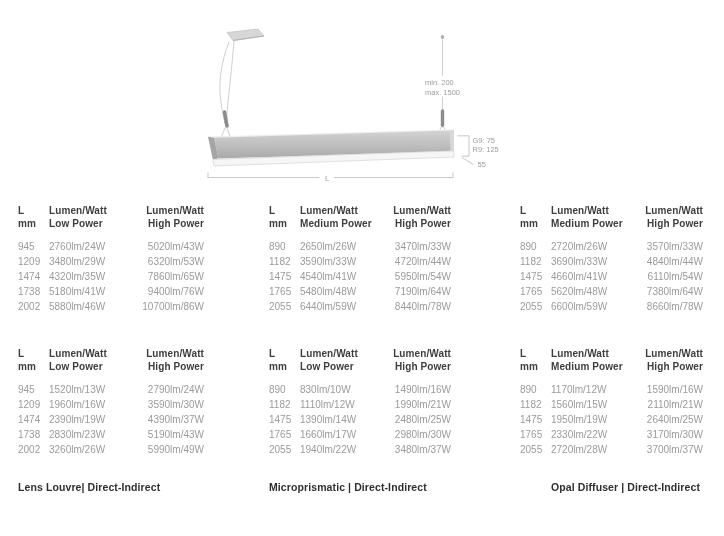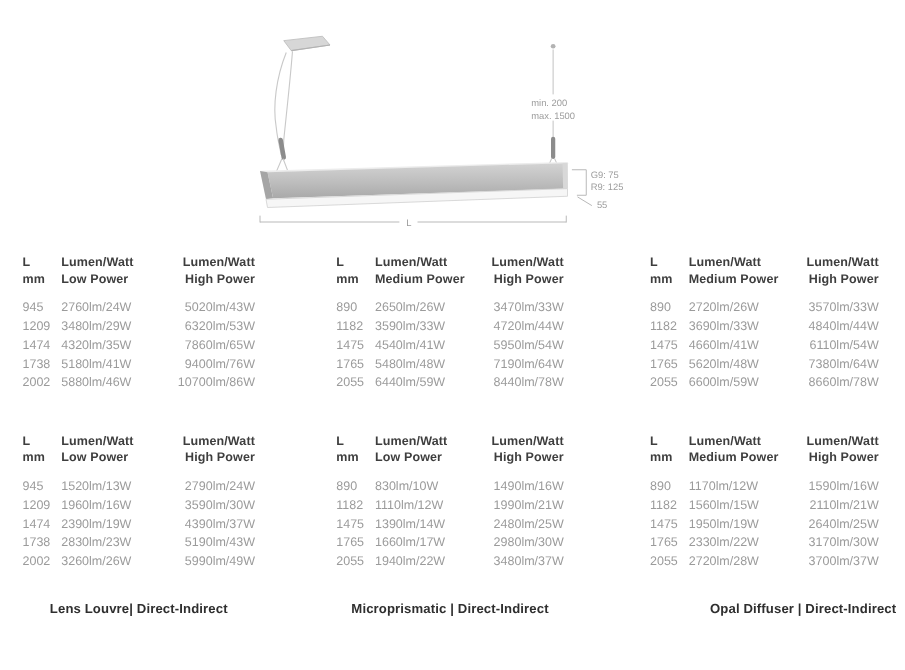--- a/index.html
+++ b/index.html
@@ -6,21 +6,21 @@
   body{width:724px;height:536px;position:relative;overflow:hidden;
        font-family:"Liberation Sans",sans-serif;-webkit-font-smoothing:antialiased;}
   .drawing{position:absolute;left:0;top:0;width:724px;height:200px;}
   .spec-table{position:absolute;font-size:10px;}
   .thead{display:flex;font-weight:700;color:#3e3e3e;line-height:12.5px;letter-spacing:.1px;}
   .tbody{margin-top:9px;color:#9b9b9b;}
   .row{display:flex;line-height:15px;justify-content:flex-end;}
   .ca{width:31px;}
   .cb{flex:1;}
   .cc{margin-left:auto;text-align:right;}
-  .caption{position:absolute;top:481px;text-align:center;font-size:10.5px;
+  .caption{position:absolute;top:481px;text-align:left;font-size:10.5px;
            font-weight:700;color:#2f2f2f;letter-spacing:.1px;}
   svg text{font-family:"Liberation Sans",sans-serif;fill:#9c9c9c;font-size:7.5px;}
 </style>
 </head>
 <body>
 
 <svg class="drawing" viewBox="0 0 724 200" xmlns="http://www.w3.org/2000/svg">
   <defs>
     <linearGradient id="bodyGrad" x1="0" y1="0" x2="0" y2="1">
       <stop offset="0" stop-color="#d3d3d3"></stop>

